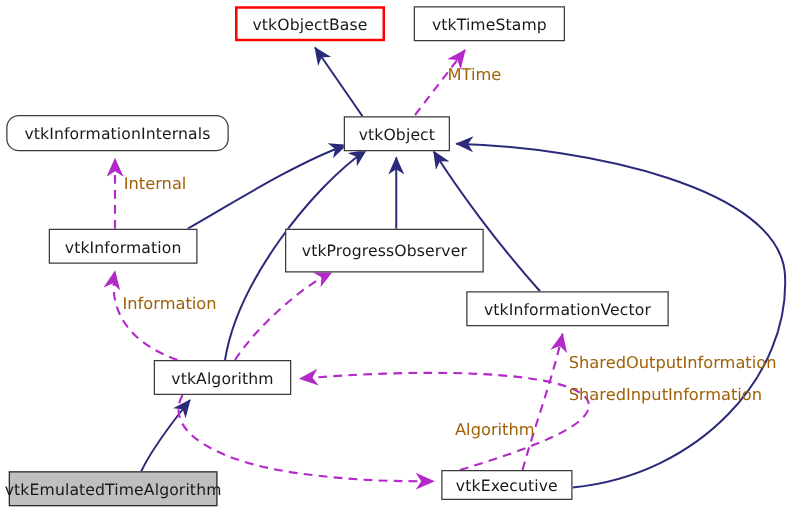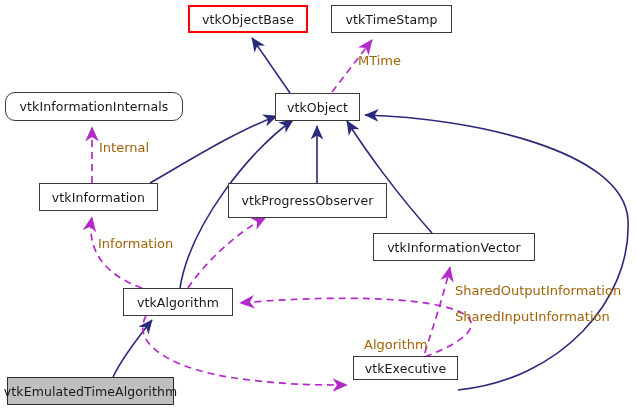--- a/index.html
+++ b/index.html
@@ -126,21 +126,21 @@
   </div>
 
   <div class="node" style="left:123px; top:288px; width:110px; height:28px;">
     <span>vtkAlgorithm</span>
   </div>
 
   <div class="node highlight" style="left:7px; top:377px; width:167px; height:28px;">
     <span>vtkEmulatedTimeAlgorithm</span>
   </div>
 
-  <div class="node" style="left:353px; top:356px; width:105px; height:24px;">
+  <div class="node" style="left:353px; top:376px; width:105px; height:24px;">
     <span>vtkExecutive</span>
   </div>
 
   <div class="edge-label" style="left:358px; top:54px;">MTime</div>
 
   <div class="edge-label" style="left:99px; top:141px;">Internal</div>
 
   <div class="edge-label" style="left:98px; top:237px;">Information</div>
 
 

